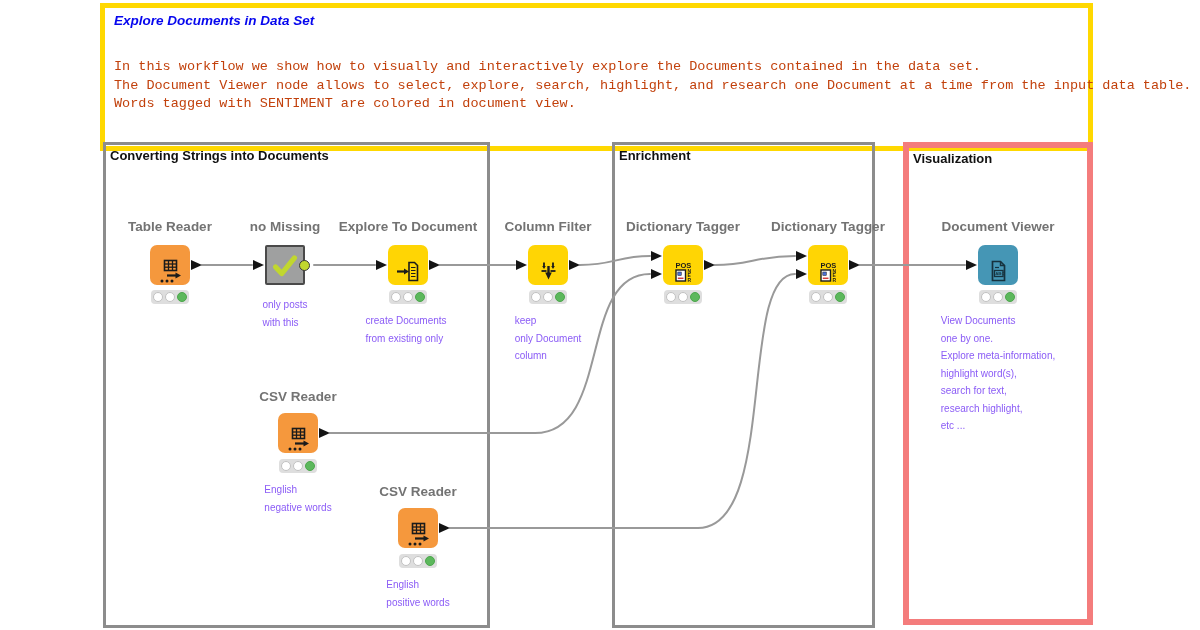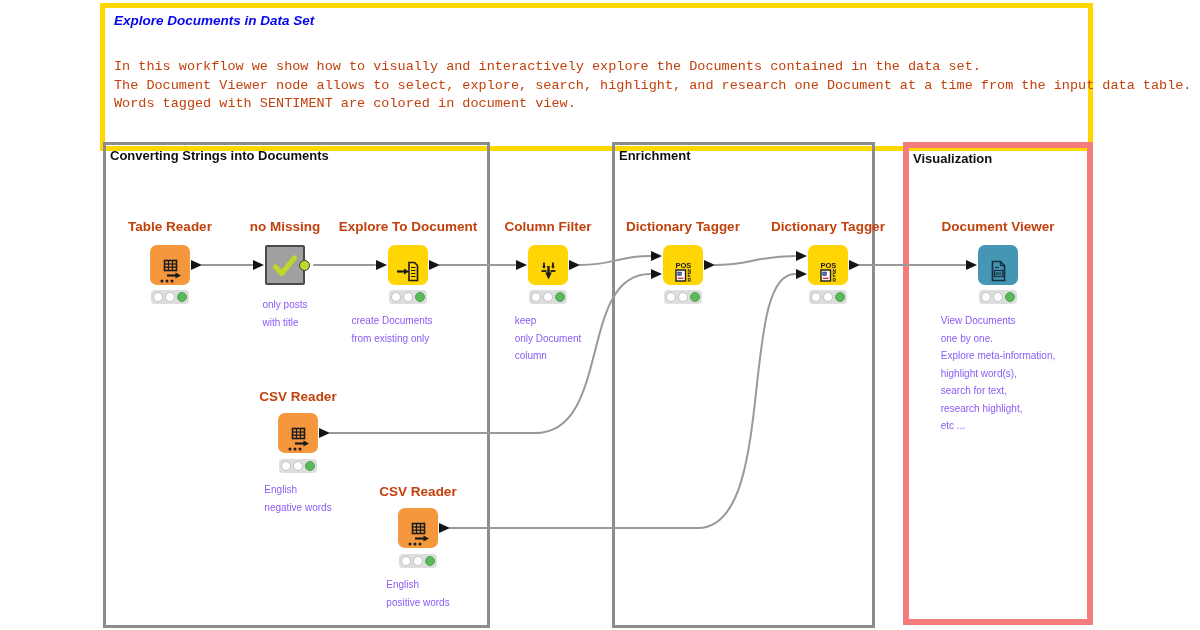--- a/index.html
+++ b/index.html
@@ -33,21 +33,21 @@
   .port.in  { left:-12px; }
   .port.out { right:-12px; }
   .port.center { top:14.5px; }
   .port.top    { top:5.5px; }
   .port.bottom { top:23.5px; }
   .node.meta .port.in { left:-14px; top:12.5px; }
   .meta-out-circle { position:absolute; right:-6.5px; top:12.5px; width:11px; height:11px;
     border-radius:50%; background:#C1D72E; border:1.5px solid #3a3a3a; box-sizing:border-box; }
 
   .node-label { position:absolute; transform:translateX(-50%); font-size:13.5px; font-weight:bold;
-    color:#c2410c; white-space:nowrap; z-index:2; }
+    color:#737373; white-space:nowrap; z-index:2; }
   .node-caption { position:absolute; transform:translateX(-50%); font-size:10px; color:#8b5cf6;
     text-align:left; line-height:17.5px; white-space:nowrap; z-index:2; }
 
   .traffic { position:absolute; width:38px; height:14px; background:#DEDEDE; border-radius:4px;
     z-index:2; display:flex; align-items:center; justify-content:center; gap:2px; }
   .dot { width:10px; height:10px; border-radius:50%; background:#fff;
     border:1px solid #C2C2C2; box-sizing:border-box; }
   .dot.green { background:#5CB85C; border-color:#4CA64C; }
 </style>
 </head>
@@ -110,21 +110,21 @@
   <div class="node-label" style="left:285px;top:219px">no Missing</div>
   <div class="node meta" style="left:265px;top:245px;background:#9FA0A0">
     <span class="port in"></span>
     <span class="meta-out-circle"></span>
     <svg width="34" height="34" viewBox="0 0 36 36">
       <path d="M8 19 l6.5 7 L28 9.5" stroke="#C1D72E" stroke-width="5.5" fill="none" stroke-linecap="round" stroke-linejoin="round"></path>
     </svg>
   </div>
   <div class="node-caption" style="left:285px;top:296px">
     <div>only posts</div>
-      <div>with title</div>
+      <div>with this</div>
   </div>
 
   <div class="node-label" style="left:408px;top:219px">Explore To Document</div>
   <div class="node" style="left:388px;top:245px;background:#FFD504">
     <span class="port in center"></span>
     <span class="port out center"></span>
     <svg width="27" height="27" viewBox="0 0 27 27">
       <path d="M14 4.5 h5.5 l3 3 V22.5 h-8.5 z" fill="none" stroke="#1b1b1b" stroke-width="1.6"></path>
       <line x1="16" y1="9.5" x2="20.5" y2="9.5" stroke="#1b1b1b" stroke-width="1"></line>
       <line x1="16" y1="12.5" x2="20.5" y2="12.5" stroke="#1b1b1b" stroke-width="1"></line>
@@ -132,21 +132,21 @@
       <line x1="16" y1="18.5" x2="20.5" y2="18.5" stroke="#1b1b1b" stroke-width="1"></line>
       <path d="M2 13.5 H9.5" stroke="#1b1b1b" stroke-width="2.2"></path>
       <polygon points="9,10.5 14,13.5 9,16.5" fill="#1b1b1b"></polygon>
     </svg>
   </div>
   <div class="traffic" style="left:389px;top:290px">
     <span class="dot"></span>
     <span class="dot"></span>
     <span class="dot green"></span>
   </div>
-  <div class="node-caption" style="left:392px;top:312px">
+  <div class="node-caption" style="left:406px;top:312px">
     <div>create Documents</div>
       <div>from existing only</div>
   </div>
 
   <div class="node-label" style="left:548px;top:219px">Column Filter</div>
   <div class="node" style="left:528px;top:245px;background:#FFD504">
     <span class="port in center"></span>
     <span class="port out center"></span>
     <svg width="27" height="27" viewBox="0 0 27 27">
       <path d="M9 4.5 V8.5" stroke="#1b1b1b" stroke-width="1.8"></path>

